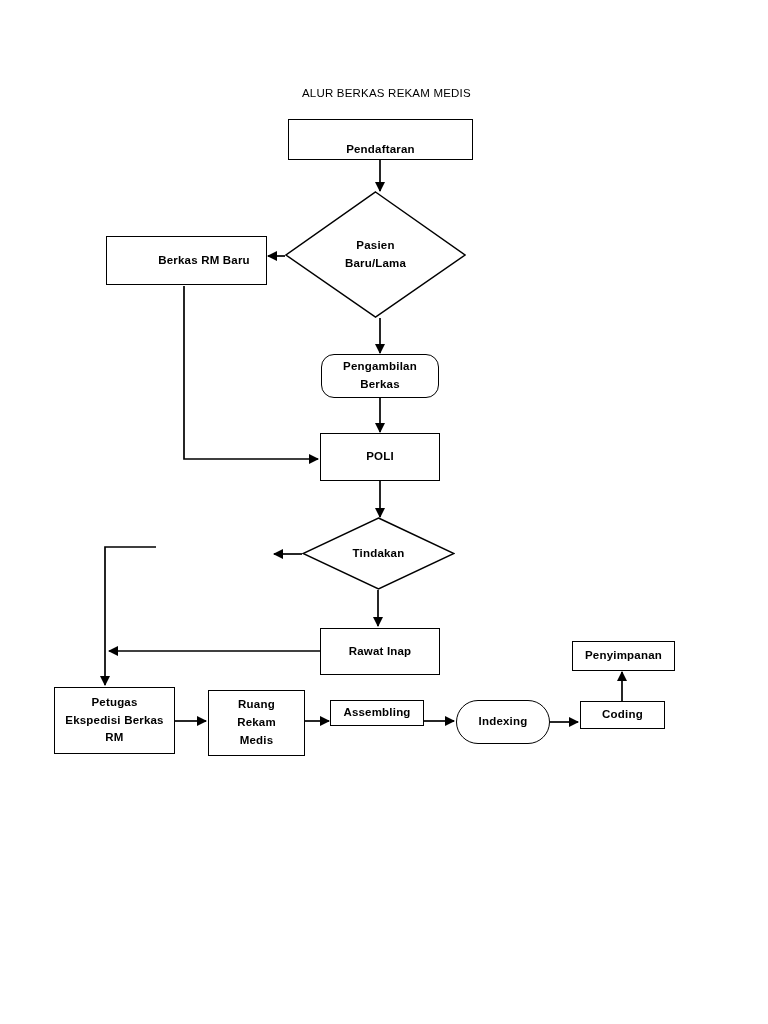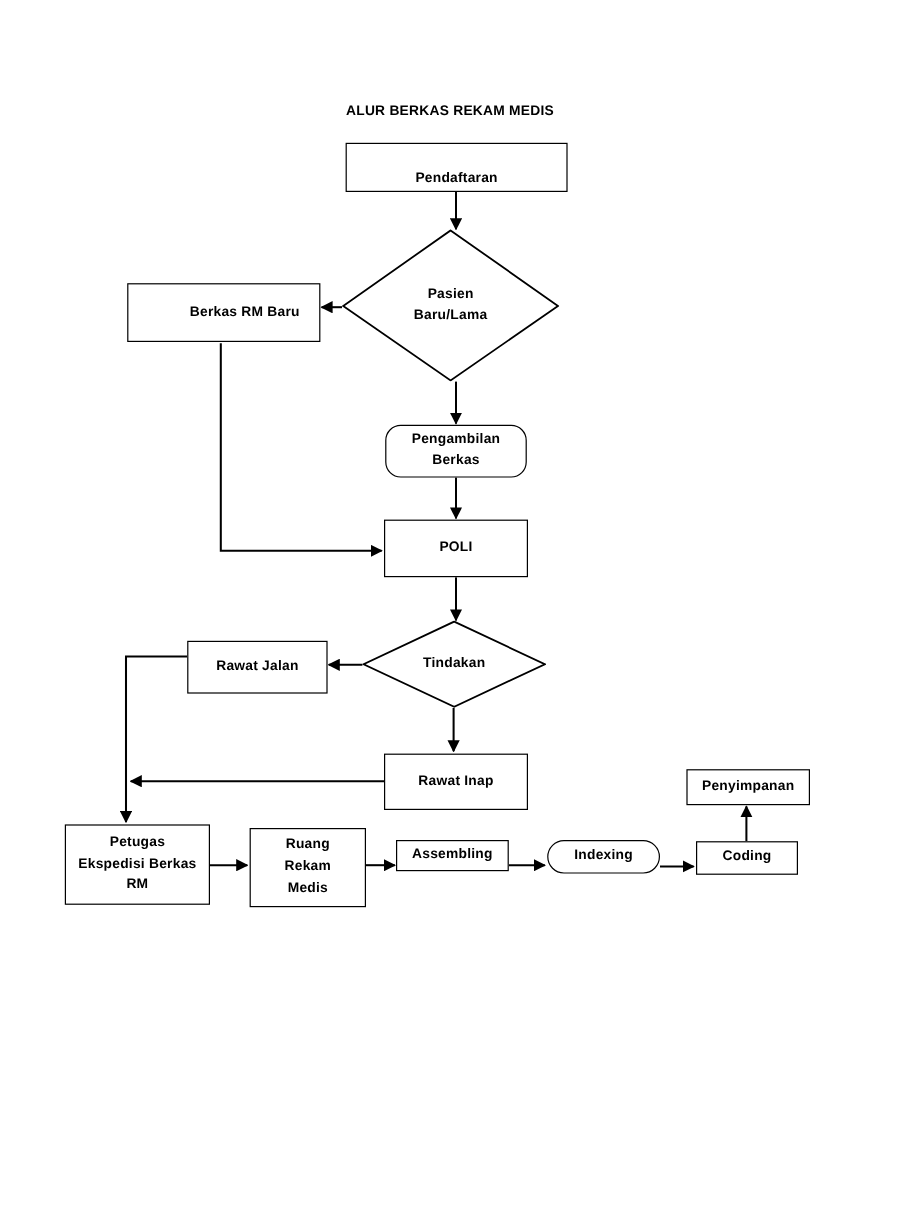--- a/index.html
+++ b/index.html
@@ -23,28 +23,28 @@
   #edge-layer {
     position: absolute;
     left: 0;
     top: 0;
     width: 768px;
     height: 1024px;
     pointer-events: none;
   }
   .title {
     position: absolute;
-    left: 275px;
+    left: 302px;
     top: 87px;
     width: 200px;
     font-size: 11.5px;
-    font-weight: bold;
+    font-weight: normal;
     letter-spacing: 0.2px;
     white-space: nowrap;
-    text-align: center;
+    text-align: left;
   }
   .node {
     position: absolute;
     display: flex;
     align-items: center;
     justify-content: center;
     text-align: center;
     background: #ffffff;
     font-size: 11.5px;
     font-weight: bold;
@@ -152,23 +152,20 @@
     <span class="multiline">POLI</span>
   </div>
 
   <div class="diamond-wrap" style="left:302px; top:517px; width:153px; height:73px;">
     <svg width="153" height="73" viewBox="0 0 153 73">
       <polygon points="76.5,1 152,36.5 76.5,72 1,36.5" fill="#ffffff" stroke="#000000" stroke-width="1.5"></polygon>
     </svg>
     <div class="diamond-label multiline">Tindakan</div>
   </div>
 
-  <div class="node box" style="left:156px; top:534px; width:117px; height:44px;">
-    <span class="multiline">Rawat Jalan</span>
-  </div>
 
   <div class="node box" style="left:320px; top:628px; width:120px; height:47px;">
     <span class="multiline">Rawat Inap</span>
   </div>
 
   <div class="node box" style="left:54px; top:687px; width:121px; height:67px;">
     <span class="multiline">Petugas
 Ekspedisi Berkas
 RM</span>
   </div>
@@ -176,21 +173,21 @@
   <div class="node box" style="left:208px; top:690px; width:97px; height:66px;">
     <span class="multiline">Ruang
 Rekam
 Medis</span>
   </div>
 
   <div class="node box" style="left:330px; top:700px; width:94px; height:26px;">
     <span class="multiline">Assembling</span>
   </div>
 
-  <div class="node box" style="left:456px; top:700px; width:94px; height:28px;border-radius:22px;">
+  <div class="node box" style="left:456px; top:700px; width:94px; height:44px;border-radius:22px;">
     <span class="multiline">Indexing</span>
   </div>
 
   <div class="node box" style="left:580px; top:701px; width:85px; height:28px;justify-content:center;">
     <span class="multiline">Coding</span>
   </div>
 
   <div class="node box" style="left:572px; top:641px; width:103px; height:30px;">
     <span class="multiline">Penyimpanan</span>
   </div>

